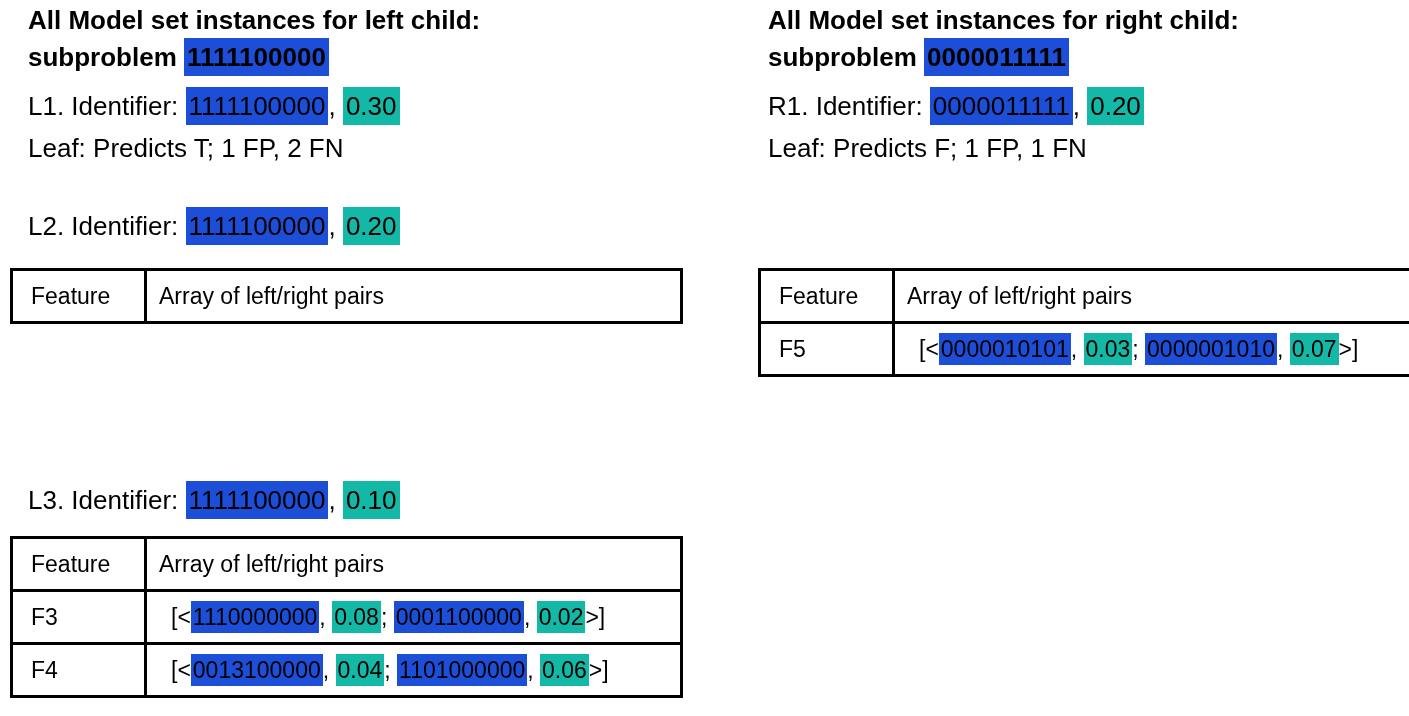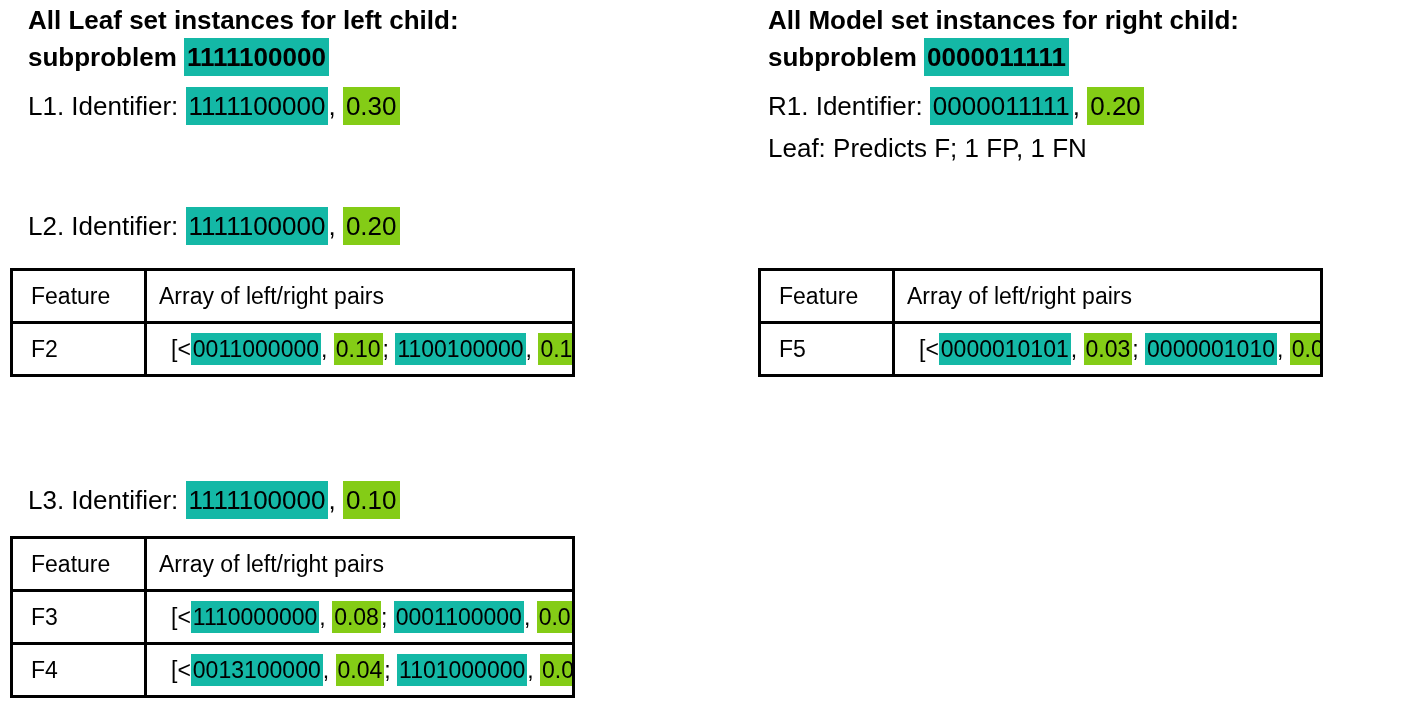--- a/index.html
+++ b/index.html
@@ -41,32 +41,32 @@
     line-height: 36px;
   }
   .pos-line1 { top: 88px; }
   .pos-line2 { top: 130px; }
   .pos-line3 { top: 208px; }
   .pos-line4 { top: 482px; }
   .pos-table1 { top: 268px; left: 0; }
   .pos-table2 { top: 536px; left: 0; }
 
   .hl-y {
-    background: #14b8a6;
+    background: #1d4ed8;
     padding: 4px 3px;
   }
   .hl-g {
-    background: #84cc16;
+    background: #14b8a6;
     padding: 4px 3px;
   }
 
   table.model-table {
     border-collapse: collapse;
     table-layout: fixed;
-    width: 565px;
+    width: 673px;
   }
   table.model-table td {
     border: 3px solid #000000;
     font-size: 23px;
     height: 50px;
     vertical-align: middle;
     white-space: nowrap;
     overflow: hidden;
   }
   td.feature-col {
@@ -82,39 +82,36 @@
   td .hl-y, td .hl-g {
     padding: 3px 2px;
   }
 </style>
 </head>
 <body>
 
 <div class="col col-left">
 
   <div class="block indent-text panel-title">
-    <div>All Leaf set instances for left child:</div>
+    <div>All Model set instances for left child:</div>
     <div><span>subproblem </span><span class="hl-y">1111100000</span></div>
   </div>
 
   <div class="block indent-text body-line pos-line1"><span>L1. Identifier: </span><span class="hl-y">1111100000</span><span>, </span><span class="hl-g">0.30</span></div>
 
+  <div class="block indent-text body-line pos-line2">Leaf: Predicts T; 1 FP, 2 FN</div>
 
   <div class="block indent-text body-line pos-line3"><span>L2. Identifier: </span><span class="hl-y">1111100000</span><span>, </span><span class="hl-g">0.20</span></div>
 
   <div class="block pos-table1">
     <table class="model-table">
       <tbody>
           <tr>
         <td class="feature-col">Feature</td>
         <td class="pairs-col">Array of left/right pairs</td>
-      </tr>
-      <tr>
-        <td class="feature-col">F2</td>
-        <td class="pairs-col pairs-data"><span>[&lt;</span><span class="hl-y">0011000000</span><span>, </span><span class="hl-g">0.10</span><span>; </span><span class="hl-y">1100100000</span><span>, </span><span class="hl-g">0.10</span><span>&gt;]</span></td>
       </tr>
     </tbody>
       </table>
   </div>
 
   <div class="block indent-text body-line pos-line4"><span>L3. Identifier: </span><span class="hl-y">1111100000</span><span>, </span><span class="hl-g">0.10</span></div>
 
   <div class="block pos-table2">
     <table class="model-table">
       <tbody>

